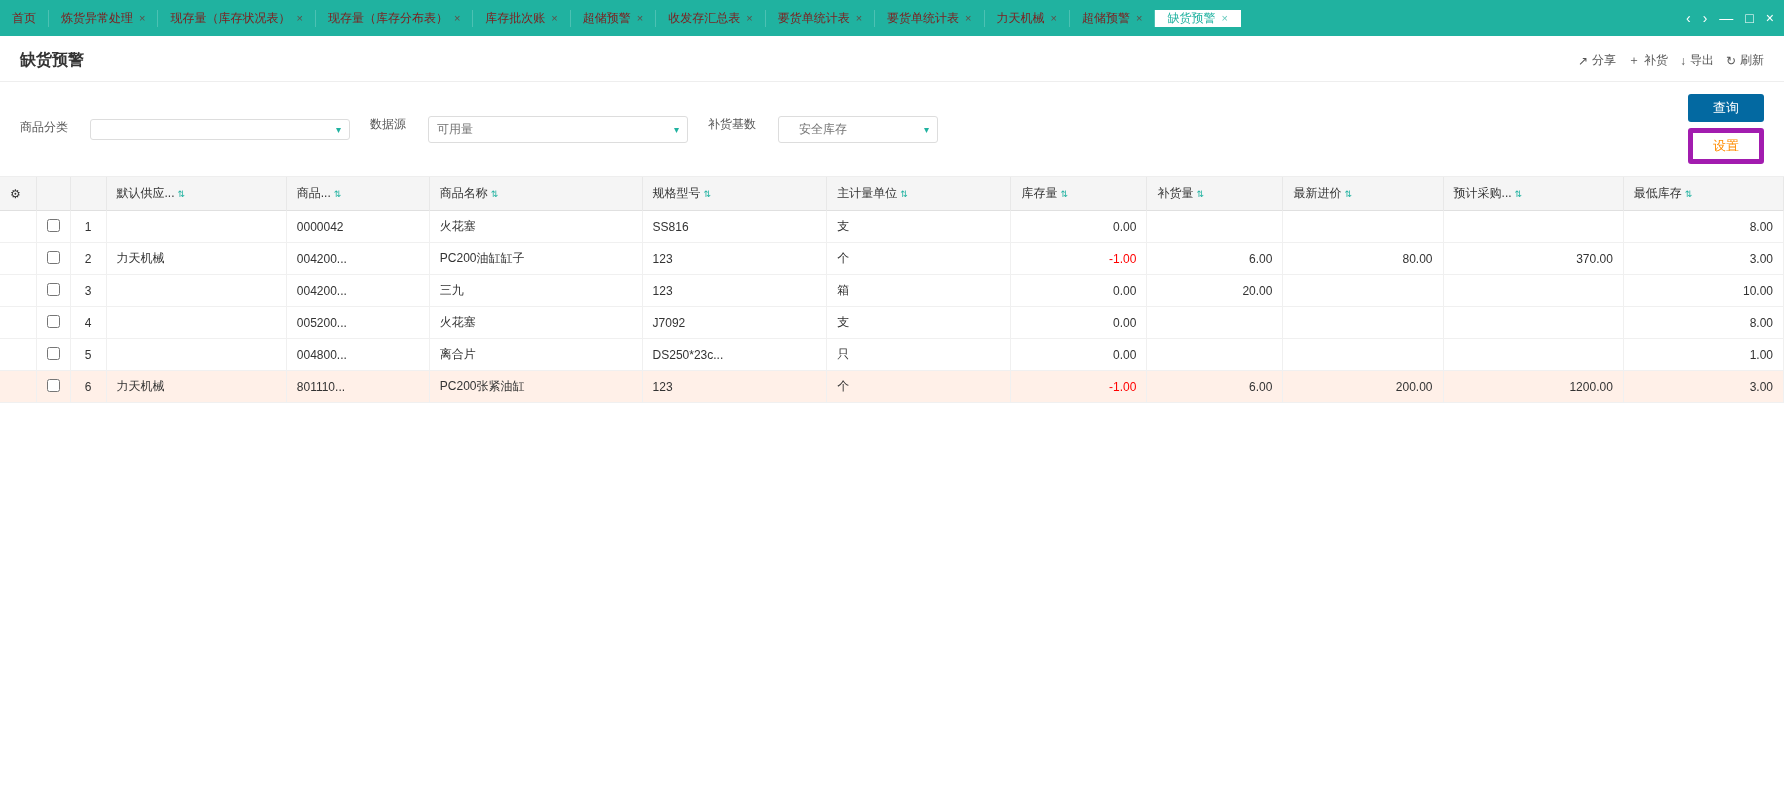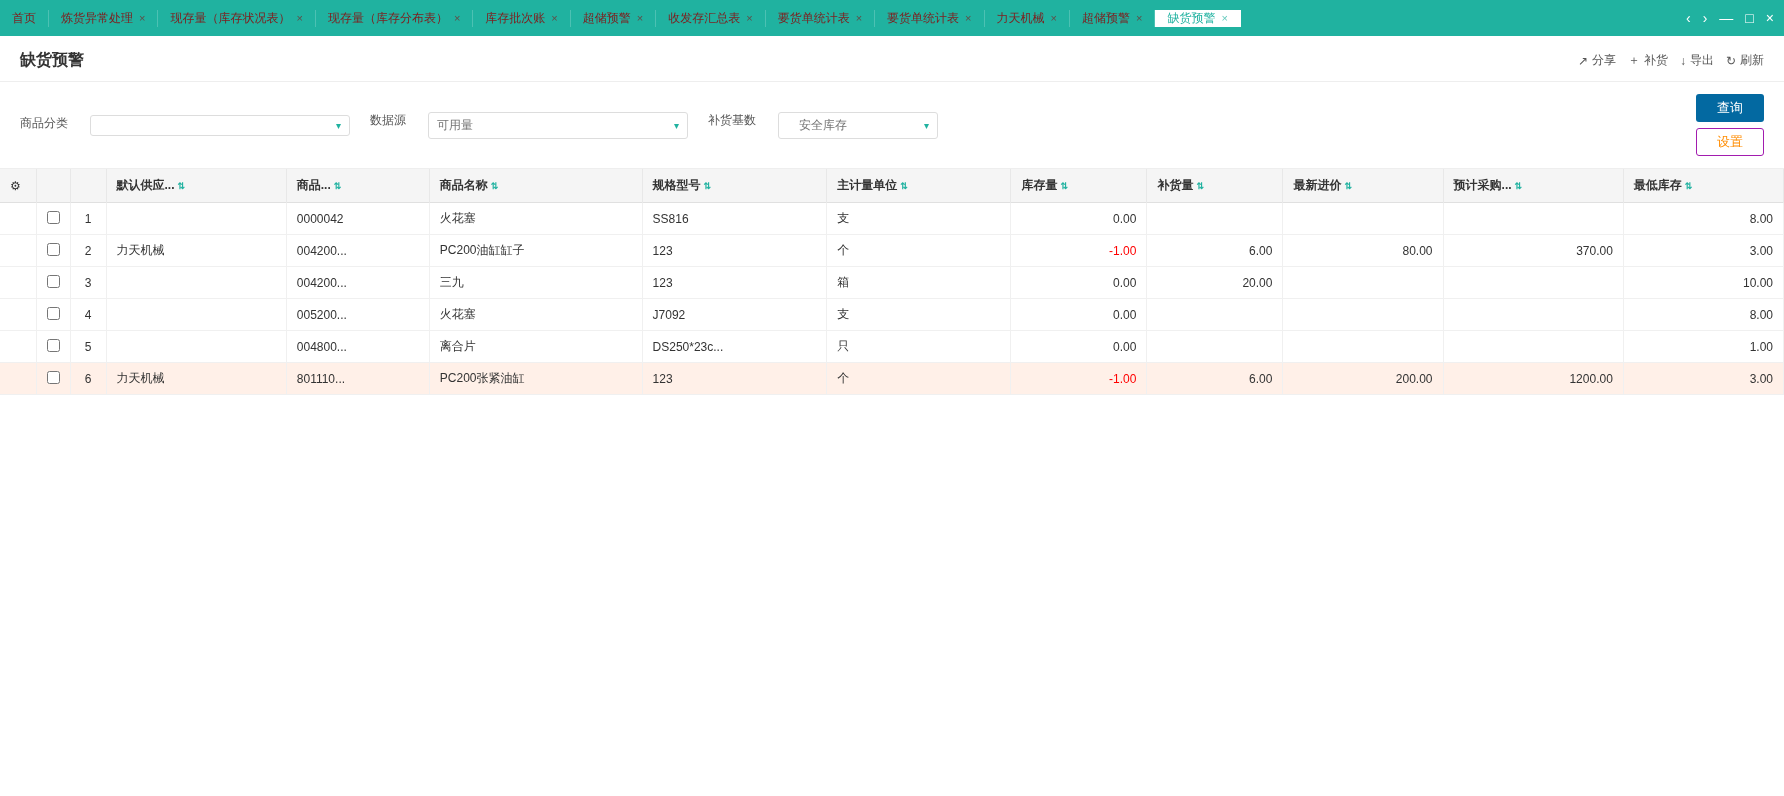--- a/index.html
+++ b/index.html
@@ -133,21 +133,21 @@
       color: #fff;
       border: none;
       border-radius: 3px;
       padding: 5px 20px;
       cursor: pointer;
       font-size: 13px;
     }
     .btn-settings {
       background: #fff;
       color: #ff8c00;
-      border: 1px solid #a21caf;
+      border: 5px solid #a21caf;
       border-radius: 3px;
       padding: 4px 20px;
       cursor: pointer;
       font-size: 13px;
     }
 
     
     .table-wrapper {
       padding: 0 0;
       overflow-x: auto;
@@ -164,21 +164,20 @@
     thead th {
       padding: 8px 10px;
       text-align: left;
       font-weight: normal;
       color: #333;
       border-right: 1px solid #e8e8e8;
       white-space: nowrap;
     }
     thead th.sortable {
       cursor: pointer;
-      font-weight: bold;
     }
     thead th .sort-icon {
       color: #20b2a0;
       font-size: 9px;
       margin-left: 3px;
     }
     tbody tr {
       border-bottom: 1px solid #f0f0f0;
     }
     tbody tr.highlighted { background: #fff0e8; }

